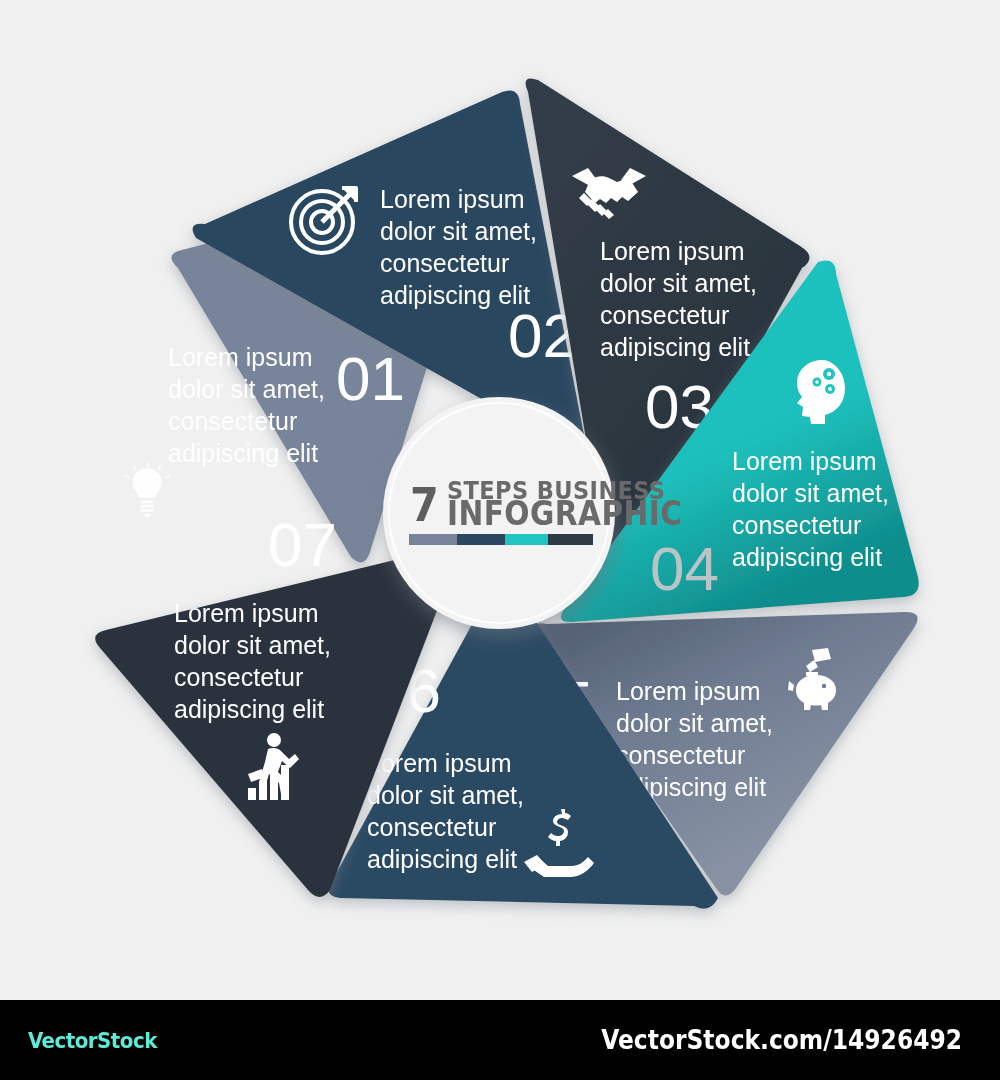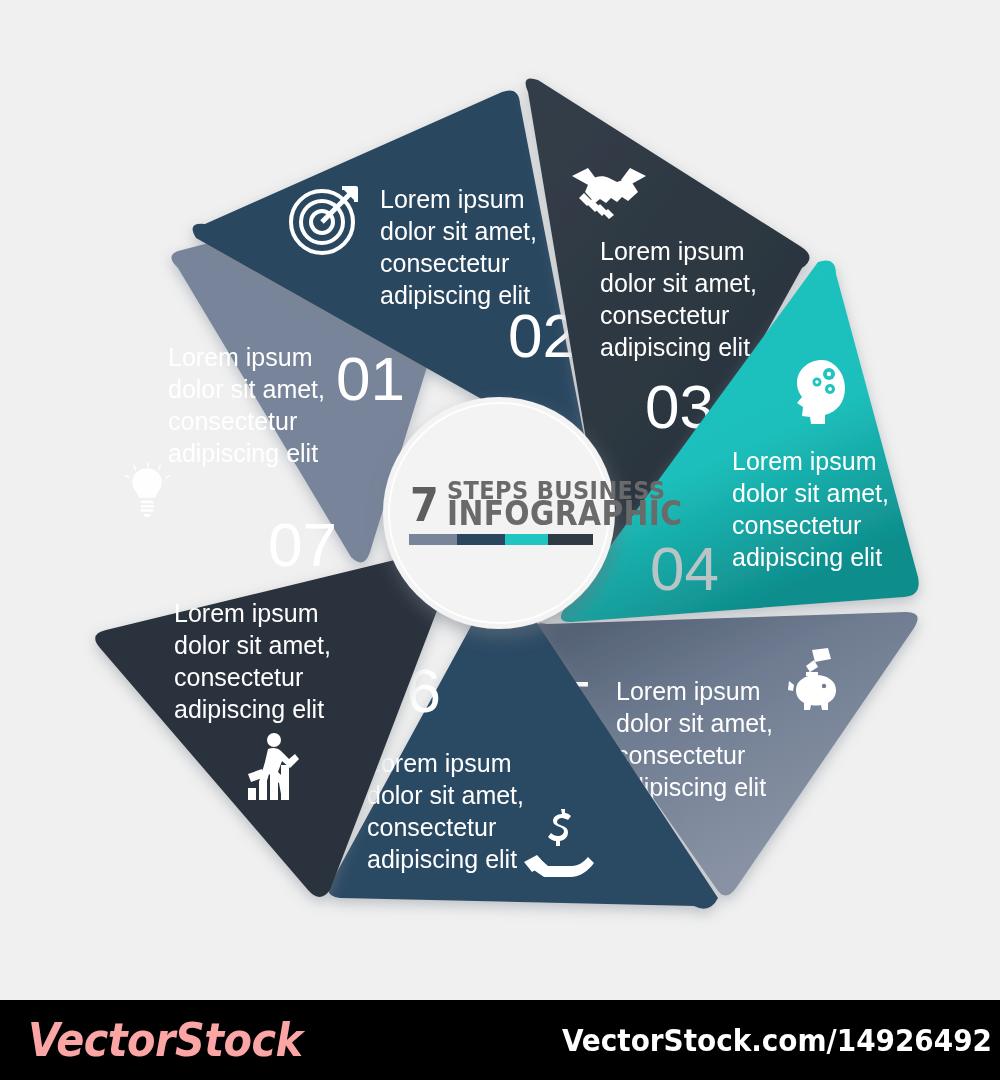--- a/index.html
+++ b/index.html
@@ -32,28 +32,27 @@
   }
   .ctr-l1{font-size:25px; letter-spacing:0.4px;}
   .ctr-l2{font-size:33px; letter-spacing:0.4px;}
 
   #footer{
     position:absolute;left:0;top:1000px;width:1000px;height:80px;
     background:#000000;
   }
   #footer .brand{
     position:absolute;left:28px;top:50%;transform:translateY(-50%);
-    color:#fca5a5;font-size:46px;font-weight:700;
+    color:#5eead4;font-size:22px;font-weight:700;
     font-family:"DejaVu Sans Condensed","Liberation Sans", sans-serif;
     letter-spacing:-0.5px;
-    font-style:italic;
   }
   #footer .url{
-    position:absolute;right:8px;top:50%;transform:translateY(-50%);
-    color:#ffffff;font-size:31px;font-weight:700;
+    position:absolute;right:38px;top:50%;transform:translateY(-50%);
+    color:#ffffff;font-size:26px;font-weight:700;
     font-family:"DejaVu Sans Condensed","Liberation Sans", sans-serif;
   }
 </style>
 </head>
 <body>
 
 <div id="stage">
 <svg id="wheel" viewBox="0 0 1000 1000" xmlns="http://www.w3.org/2000/svg">
 
   <defs>

